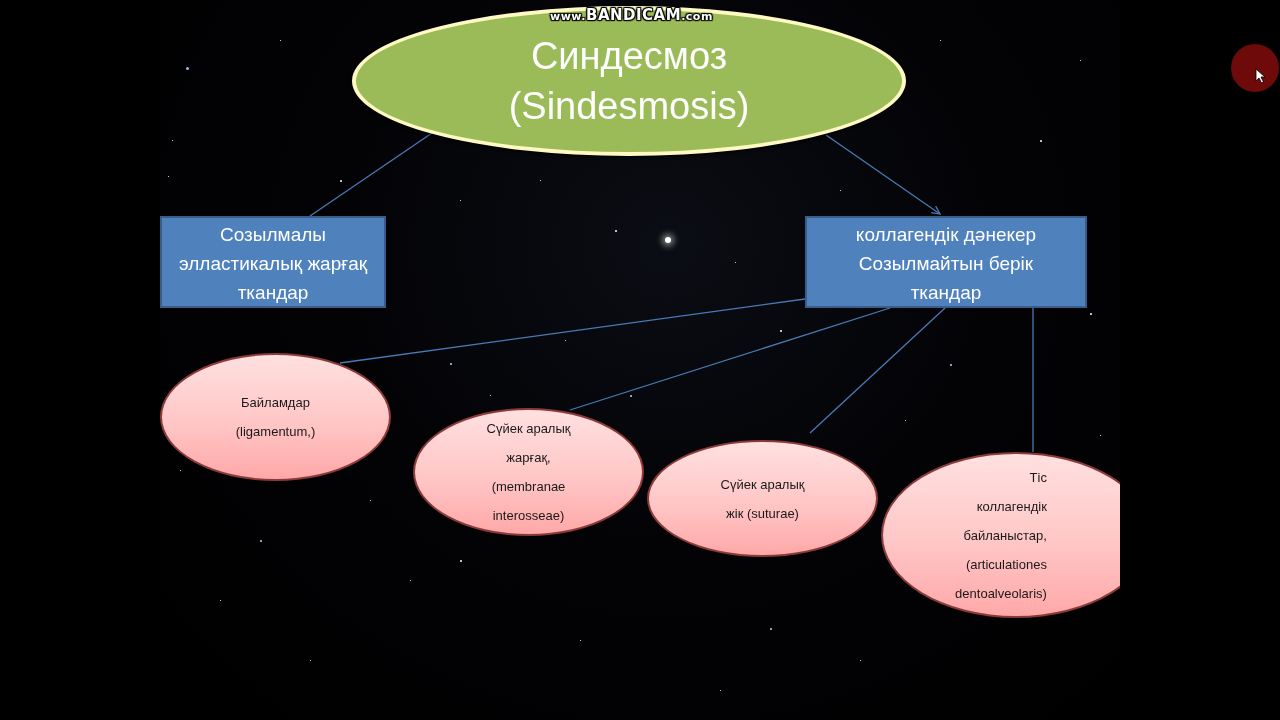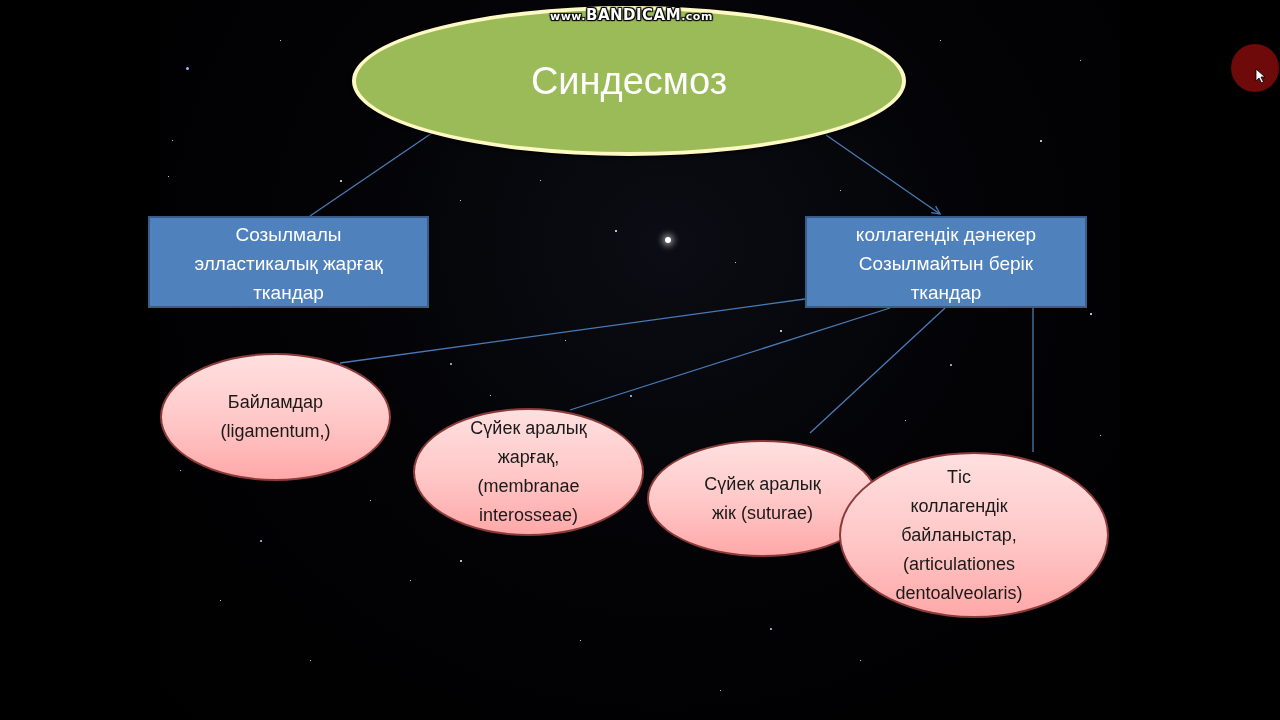--- a/index.html
+++ b/index.html
@@ -20,32 +20,32 @@
     .root {
       left: 352px; top: 6px; width: 554px; height: 150px; border-radius: 50%;
       background: #9bbb59; border: 4px solid #fef9c3;
       color: #fff; font-size: 38px; line-height: 50px;
       box-shadow: 0 2px 3px rgba(0,0,0,0.6);
     }
     .box {
       background: #4f81bd; border: 2px solid #385d8a;
       color: #fff; font-size: 19px; line-height: 29px; padding-top: 2px;
     }
-    .box-left { left: 148px; top: 216px; width: 281px; height: 92px; }
+    .box-left { left: 160px; top: 216px; width: 226px; height: 92px; }
     .box-right { left: 805px; top: 216px; width: 282px; height: 92px; }
     .leaf {
       border-radius: 50%;
       background: linear-gradient(180deg, #ffe0e0 0%, #ffc6c6 55%, #ffa8a8 100%);
       border: 2px solid #8b3a3a;
-      color: #1a1a1a; font-size: 18px; line-height: 29px;
+      color: #1a1a1a; font-size: 13px; line-height: 29px;
     }
     .leaf1 { left: 160px; top: 353px; width: 231px; height: 128px; }
     .leaf2 { left: 413px; top: 408px; width: 231px; height: 128px; }
     .leaf3 { left: 647px; top: 440px; width: 231px; height: 117px; }
-    .leaf4 { left: 839px; top: 452px; width: 270px; height: 166px; }
+    .leaf4 { left: 881px; top: 452px; width: 270px; height: 166px; text-align: right; }
     .leaf4-clip { position: absolute; left: 0; top: 0; width: 1120px; height: 720px; overflow: hidden; }
     .line-text { display: block; }
     .watermark {
       position: absolute; left: 538px; top: 6px; font-size: 14px; font-weight: bold;
       color: #fff; letter-spacing: 0.5px;
       text-shadow: 0 0 2px #000, 1px 1px 1px #000, -1px -1px 1px #000, 1px -1px 1px #000, -1px 1px 1px #000;
       font-family: "DejaVu Sans", sans-serif;
       padding-left: 12px;
     }
     .watermark .big { font-size: 15px; }
@@ -110,20 +110,21 @@
   <line x1="826" y1="135" x2="940" y2="214" stroke="#4a7ab5" stroke-width="1.3" marker-end="url(#arrow)"></line>
   <line x1="805" y1="299" x2="340" y2="363" stroke="#4a7ab5" stroke-width="1.3"></line>
   <line x1="890" y1="308" x2="570" y2="410" stroke="#4a7ab5" stroke-width="1.3"></line>
   <line x1="945" y1="308" x2="810" y2="433" stroke="#4a7ab5" stroke-width="1.3"></line>
   <line x1="1033" y1="308" x2="1033" y2="452" stroke="#4a7ab5" stroke-width="1.3"></line>
 </svg>
 
 <div class="node root">
   <div>
     <span class="line-text">Синдесмоз</span>
+    <span class="line-text">(Sindesmosis)</span>
   </div>
 </div>
 
 <div class="watermark"><span class="small">www.</span><span class="big">BANDICAM</span><span class="small">.com</span></div>
 
 <div class="node box box-left">
   <div>
     <span class="line-text">Созылмалы</span>
     <span class="line-text">элластикалық жарғақ</span>
     <span class="line-text">ткандар</span>

